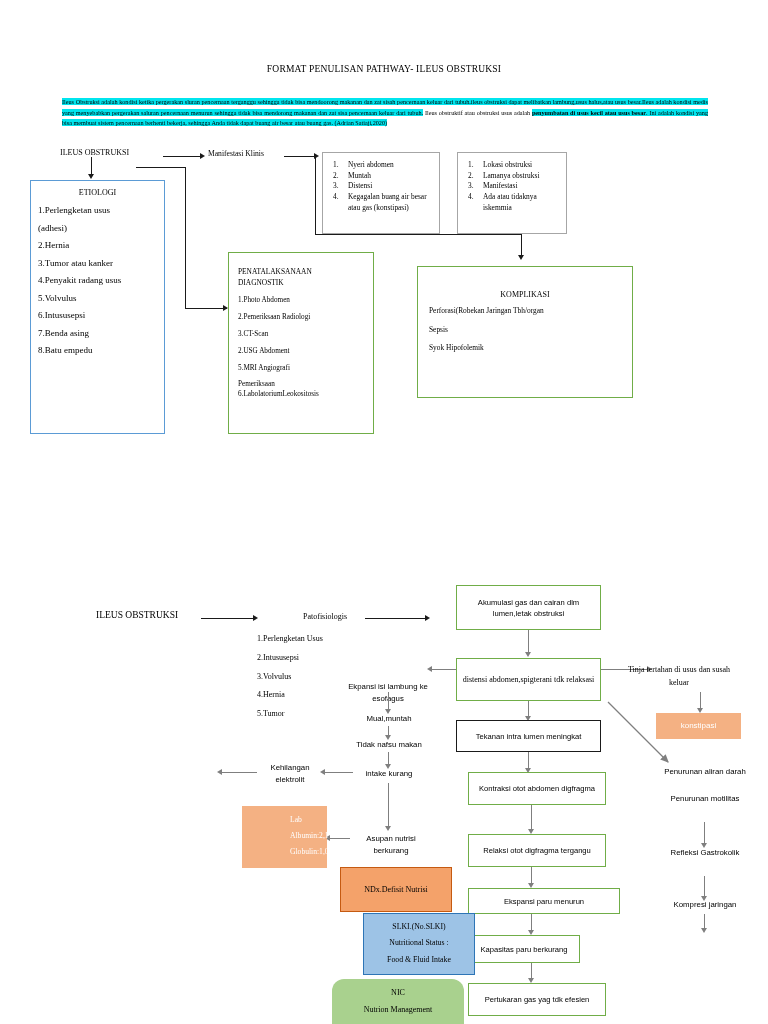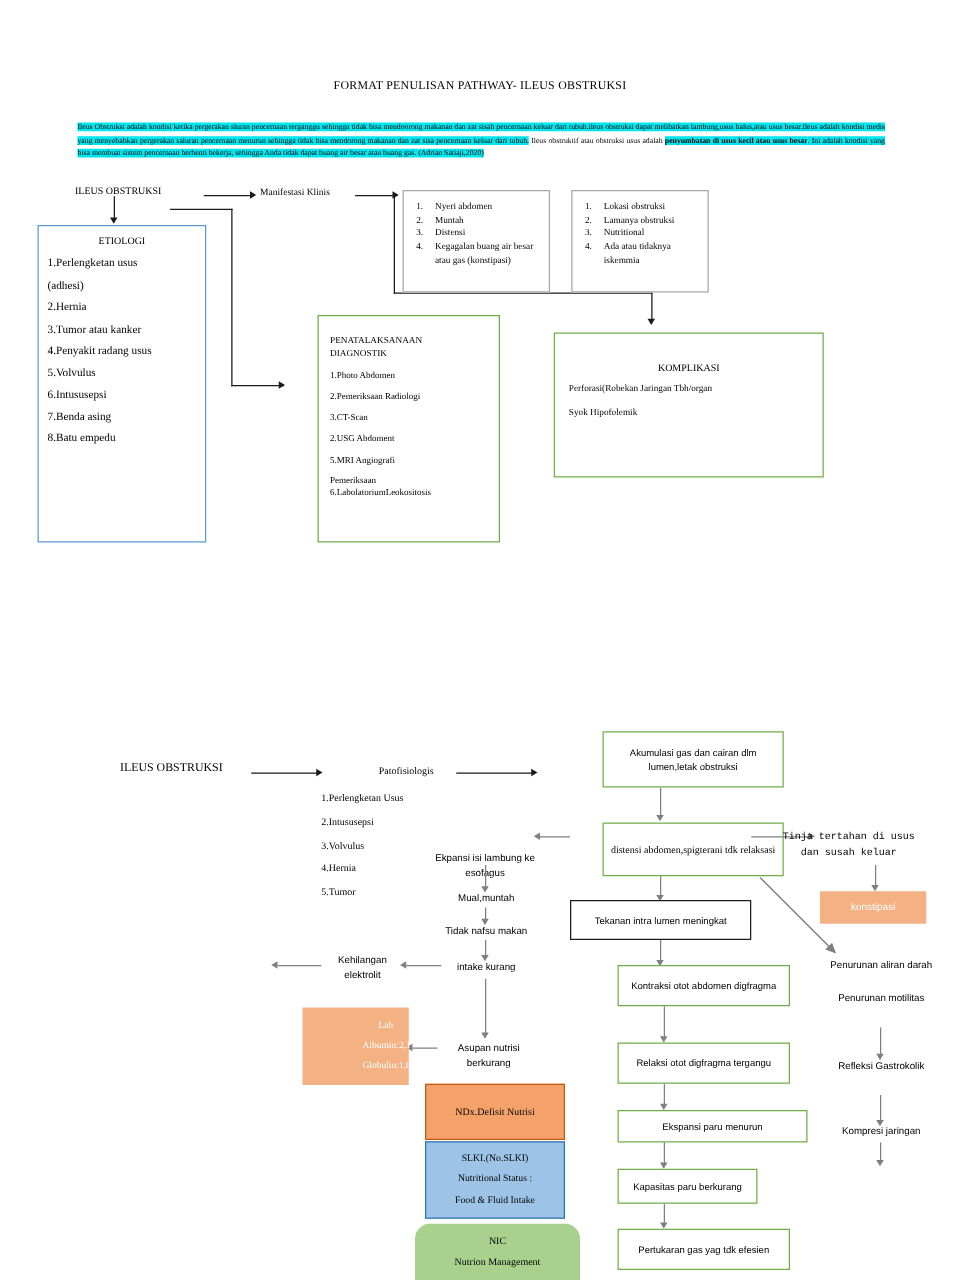--- a/index.html
+++ b/index.html
@@ -41,28 +41,28 @@
   .hl-b { background: #00E5EE; font-weight: bold; }
   .plain { background: transparent; }
 
   
   .lbl { font-size: 8px; white-space: nowrap; }
   .lbl-serif { font-family: "Liberation Serif", serif; }
 
   
   .box { box-sizing: border-box; background: #fff; }
   .box-blue   { border: 1.2px solid #5B9BD5; }
-  .box-green  { border: 1.2px solid #70AD47; margin-left: 26px; }
+  .box-green  { border: 1.2px solid #70AD47; }
   .box-gray   { border: 1.2px solid #A6A6A6; }
   .box-black  { border: 1.6px solid #1a1a1a; }
 
   .fill-blue   { background:#8FAADC; border:1.2px solid #4472C4; }
   .fill-orange { background:#F4B183; border:none; }
   .fill-orange-b { background:#F4A26A; border:1.2px solid #C55A11; }
-  .fill-bluelt { background:#9DC3E6; border:1.2px solid #2E75B6; }
+  .fill-bluelt { background:#9DC3E6; border:1.2px solid #2E75B6;margin-left:23px; }
   .fill-green  { background:#A9D18E; border:none; border-radius:12px; }
 
   .box-title {
     text-align:center; font-size:8px; font-family:"Liberation Serif", serif;
   }
   .ol-list { font-size: 9px; line-height: 1.95; font-family:"Liberation Serif", serif; }
   .ol-list .it { display:block; }
 
   .num-list { font-size: 7.4px; line-height: 1.45; font-family:"Liberation Serif", serif; }
   .num-list .row { display:flex; gap:6px; }
@@ -176,21 +176,21 @@
       <div class="row">
           <span class="n">1.</span>
           <span>Lokasi obstruksi</span>
         </div>
       <div class="row">
           <span class="n">2.</span>
           <span style="width:62px; display:inline-block;">Lamanya obstruksi</span>
         </div>
       <div class="row">
           <span class="n">3.</span>
-          <span>Nutritional</span>
+          <span>Manifestasi</span>
         </div>
       <div class="row">
           <span class="n">4.</span>
           <span style="width:72px; display:inline-block;">Ada atau tidaknya iskemmia</span>
         </div>
     </div>
   </div>
 
   <div class="abs box box-green" style="left:228px; top:252px; width:146px; height:182px;">
     <div style="margin:14px 0 0 9px; font-size:7.4px; line-height:1.45; font-family:'Liberation Serif',serif;">
@@ -203,24 +203,25 @@
       <div>3.CT-Scan</div>
       <div>2.USG Abdoment</div>
       <div>5.MRI Angiografi</div>
     </div>
     <div style="margin:2px 0 0 9px; font-size:7.2px; line-height:1.4; font-family:'Liberation Serif',serif;">
       <div>Pemeriksaan</div>
       <div>6.LabolatoriumLeokositosis</div>
     </div>
   </div>
 
-  <div class="abs box box-green" style="left:417px; top:266px; width:216px; height:116px;">
+  <div class="abs box box-green" style="left:417px; top:266px; width:216px; height:132px;">
     <div class="box-title" style="margin-top:23px;">KOMPLIKASI</div>
     <div class="komp-list" style="margin:3px 0 0 11px;">
       <div>Perforasi(Robekan Jaringan Tbh/organ</div>
+      <div>Sepsis</div>
       <div>Syok Hipofolemik</div>
     </div>
   </div>
 
   <div class="abs lbl lbl-serif" style="left:96px; top:610px; font-size:9.5px;">ILEUS OBSTRUKSI</div>
 
   <div class="abs hline" style="left:201px; top:618px; width:54px;"></div>
   <div class="abs ar-right" style="left:253px; top:615px;"></div>
 
   <div class="abs lbl lbl-serif" style="left:303px; top:612px; font-size:8px;">Patofisiologis</div>
@@ -332,21 +333,21 @@
 
   <div class="abs vline-g" style="left:388px; top:783px; height:45px;"></div>
   <div class="abs ar-down-g" style="left:385px; top:826px;"></div>
 
   <div class="abs stack-text" style="left:352px; top:833px; width:78px;">Asupan nutrisi berkurang</div>
 
   <div class="abs hline-g" style="left:330px; top:838px; width:20px;"></div>
   <div class="abs ar-left-g" style="left:325px; top:835px;"></div>
 
   <div class="abs box fill-orange" style="left:242px; top:806px; width:85px; height:62px;">
-    <div style="text-align:center; font-size:7.6px; line-height:2.1; margin-top:6px; font-family:'Liberation Serif',serif; color:#ffffff;padding-left:48px;">
+    <div style="text-align:left; font-size:7.6px; line-height:2.1; margin-top:6px; font-family:'Liberation Serif',serif; color:#ffffff;padding-left:48px;">
       <div>Lab</div>
       <div>Albumin:2,1</div>
       <div>Globulin:1,0</div>
     </div>
   </div>
 
   <div class="abs box fill-orange-b" style="left:340px; top:867px; width:112px; height:45px;">
     <div class="centered-box-text serif" style="font-size:8px;">NDx.Defisit Nutrisi</div>
   </div>
 
@@ -358,21 +359,21 @@
     </div>
   </div>
 
   <div class="abs box fill-green" style="left:332px; top:979px; width:132px; height:56px;">
     <div style="text-align:center; font-size:8px; line-height:2.1; margin-top:6px; font-family:'Liberation Serif',serif;">
       <div>NIC</div>
       <div>Nutrion Management</div>
     </div>
   </div>
 
-  <div class="abs stack-text serif" style="left:624px; top:664px; width:110px;font-family:Liberation Mono, monospace;">Tinja tertahan di usus dan susah keluar</div>
+  <div class="abs stack-text serif" style="left:624px; top:664px; width:110px;">Tinja tertahan di usus dan susah keluar</div>
 
   <div class="abs vline-g" style="left:700px; top:692px; height:18px;"></div>
   <div class="abs ar-down-g" style="left:697px; top:708px;"></div>
 
   <div class="abs box fill-orange" style="left:656px; top:713px; width:85px; height:26px;">
     <div class="centered-box-text white-text" style="font-size:8px;">konstipasi</div>
   </div>
 
   <div class="abs stack-text" style="left:655px; top:766px; width:100px;">Penurunan aliran darah</div>
   <div class="abs stack-text" style="left:660px; top:793px; width:90px;">Penurunan motilitas</div>

